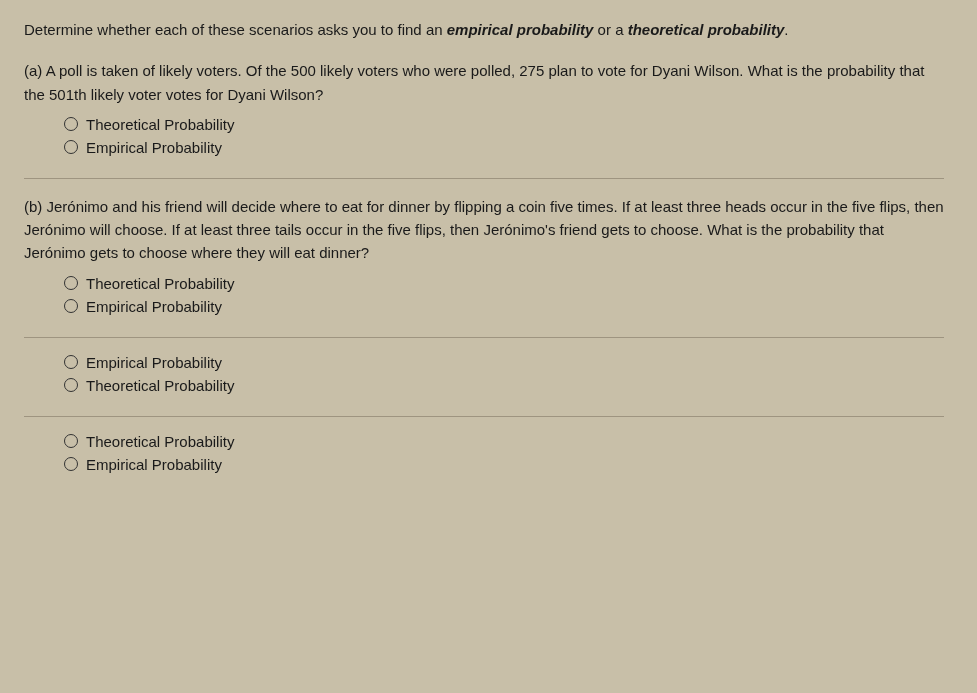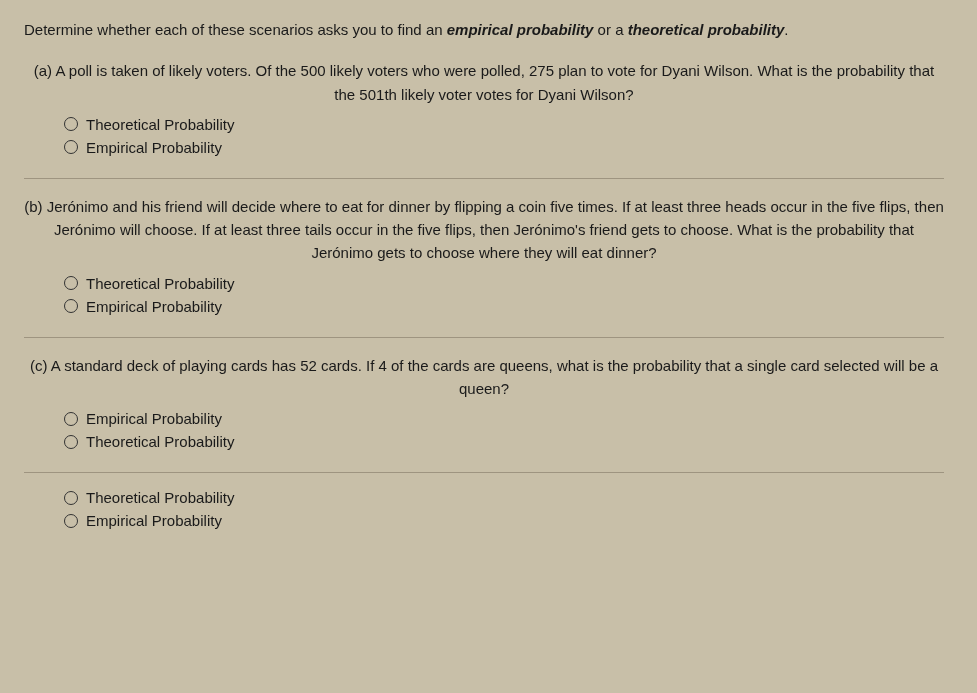--- a/index.html
+++ b/index.html
@@ -28,21 +28,20 @@
       margin-bottom: 18px;
     }
 
     .intro-text em {
       font-style: italic;
       font-weight: bold;
     }
 
     .question-block {
       margin-bottom: 22px;
-      text-align: center;
     }
 
     .question-text {
       font-size: 15px;
       line-height: 1.55;
       margin-bottom: 10px;
     }
 
     .options {
       margin-left: 40px;
@@ -107,21 +106,20 @@
       <div class="option">
         <span class="radio-circle"></span>
         <span>Empirical Probability</span>
       </div>
     </div>
   </div>
 
   <hr class="divider">
 
   <div class="question-block">
-    <p class="question-text">(c) A standard deck of playing cards has 52 cards. If 4 of the cards are queens, what is the probability that a single card selected will be a queen?</p>
     <div class="options">
       <div class="option">
         <span class="radio-circle"></span>
         <span>Empirical Probability</span>
       </div>
       <div class="option">
         <span class="radio-circle"></span>
         <span>Theoretical Probability</span>
       </div>
     </div>

